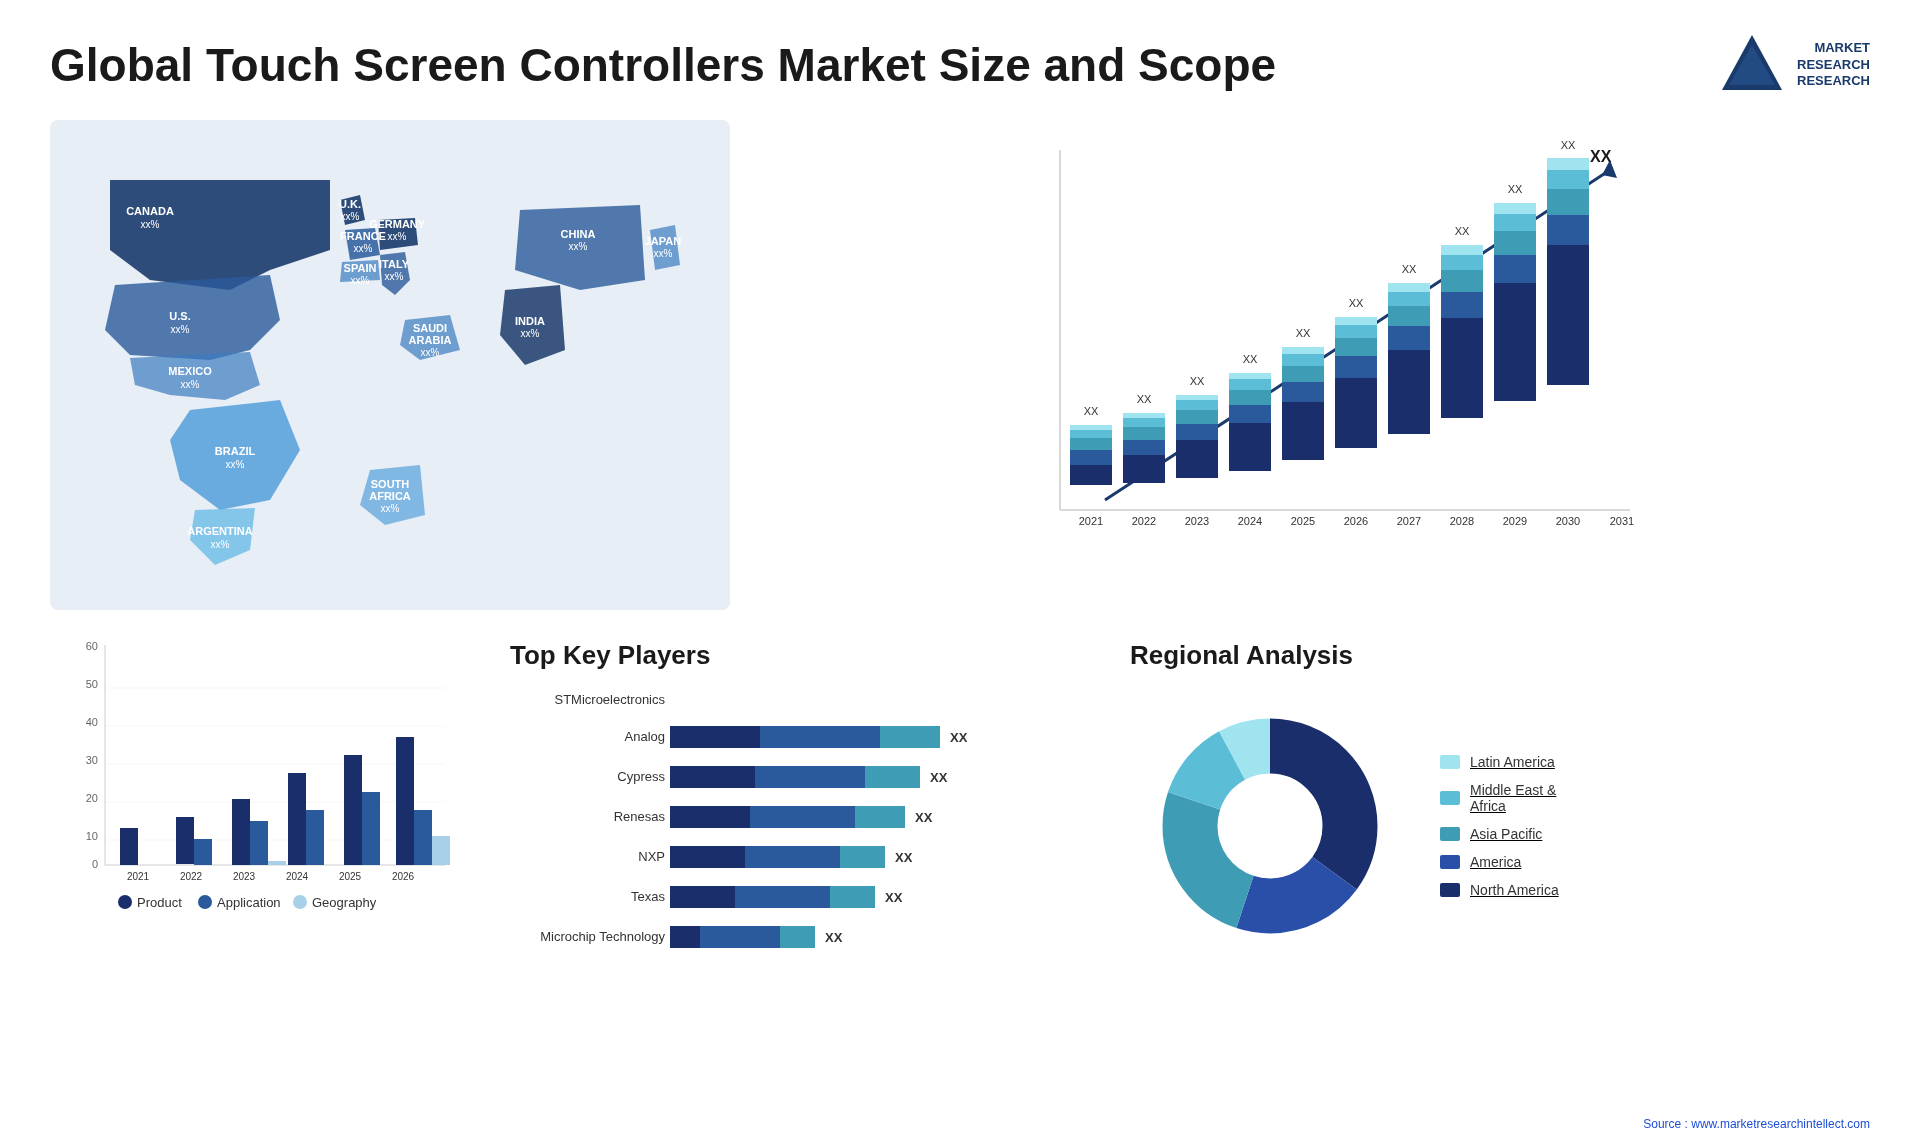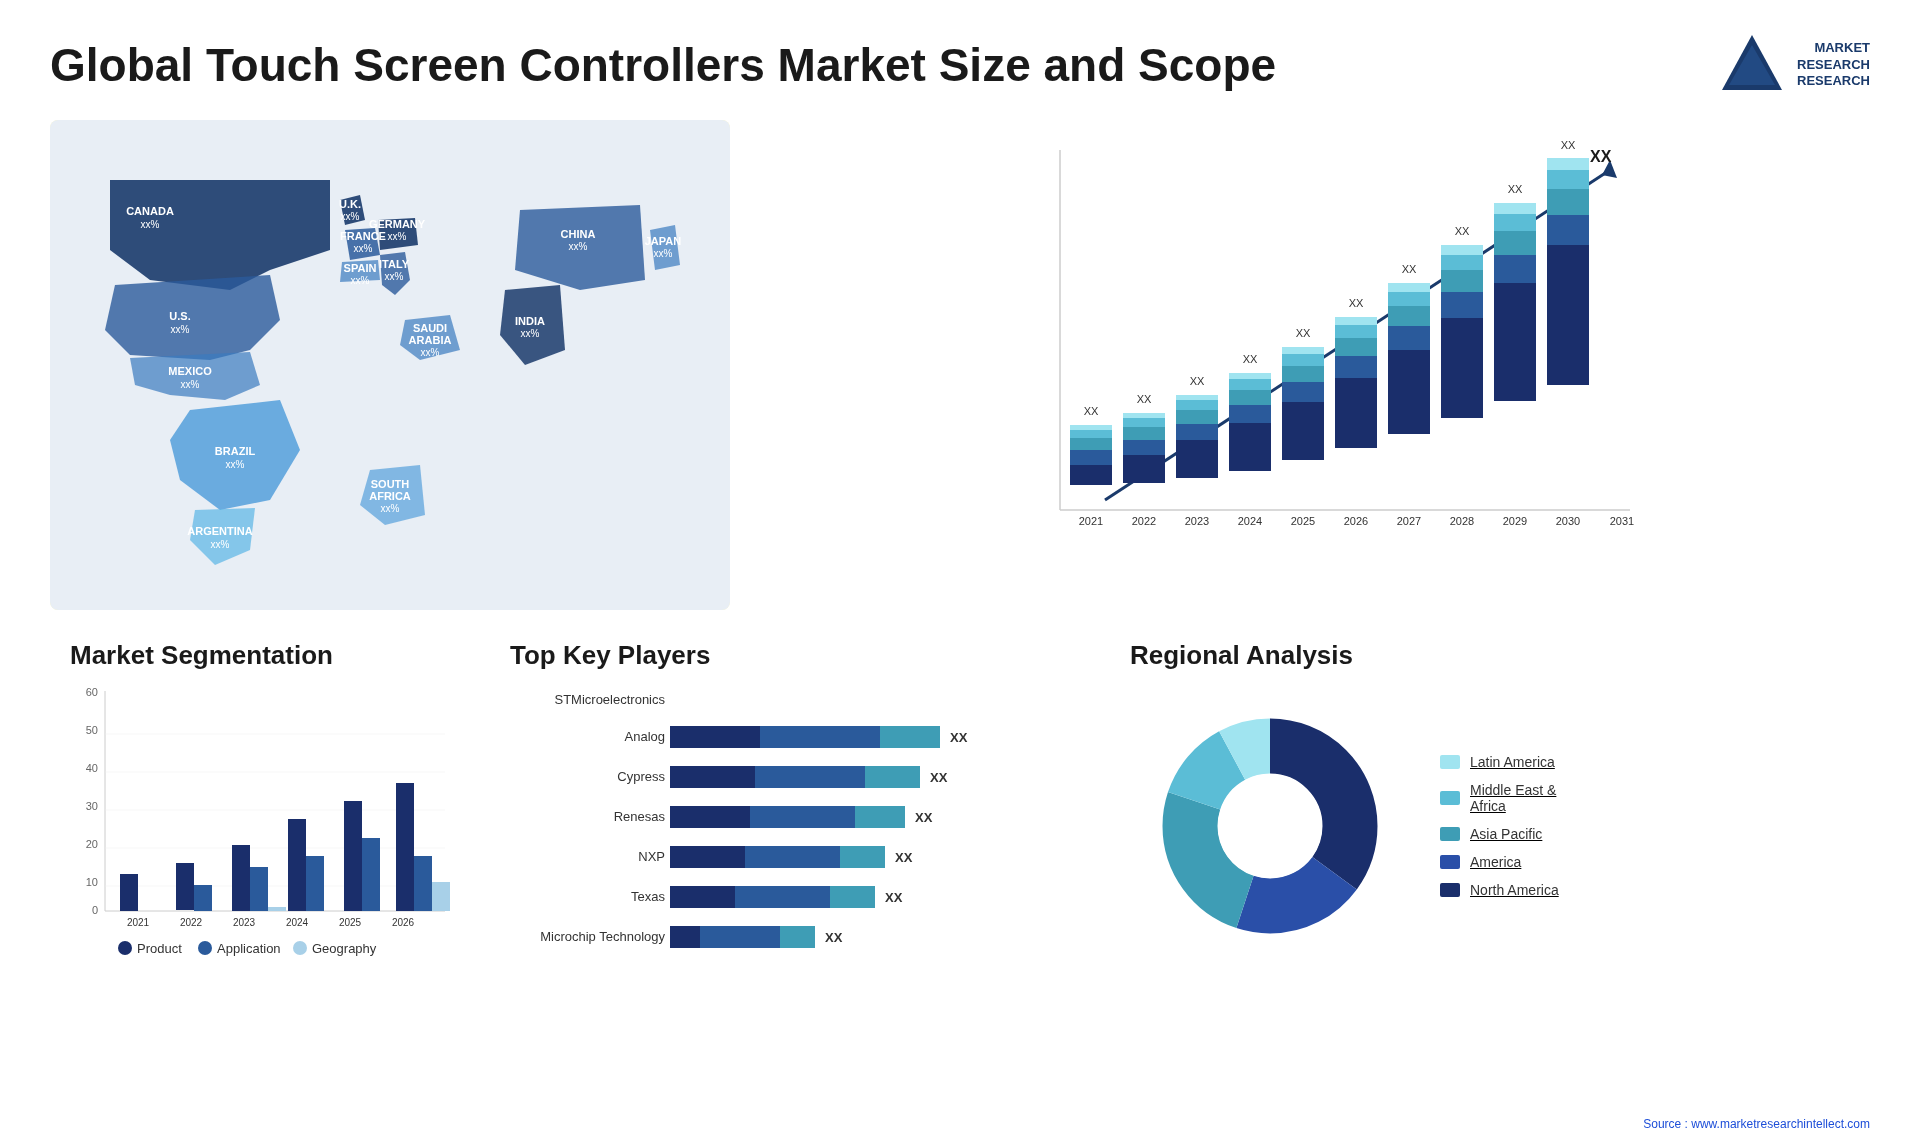--- a/index.html
+++ b/index.html
@@ -347,21 +347,20 @@
 
         <text x="602" y="385" font-size="11" fill="#333" text-anchor="middle">2031</text>
       </svg>
     </div>
 
   </div>
 
   <div class="content-bottom">
 
     <div class="segmentation-section">
-      <h2 class="section-title">Market Segmentation</h2>
       <svg width="380" height="280" viewBox="0 0 380 280">
 
         <line x1="35" y1="5" x2="35" y2="225" stroke="#ccc" stroke-width="1"></line>
 
         <line x1="35" y1="225" x2="375" y2="225" stroke="#ccc" stroke-width="1"></line>
 
         <text x="28" y="10" font-size="11" fill="#666" text-anchor="end">60</text>
         <text x="28" y="48" font-size="11" fill="#666" text-anchor="end">50</text>
         <text x="28" y="86" font-size="11" fill="#666" text-anchor="end">40</text>
         <text x="28" y="124" font-size="11" fill="#666" text-anchor="end">30</text>

